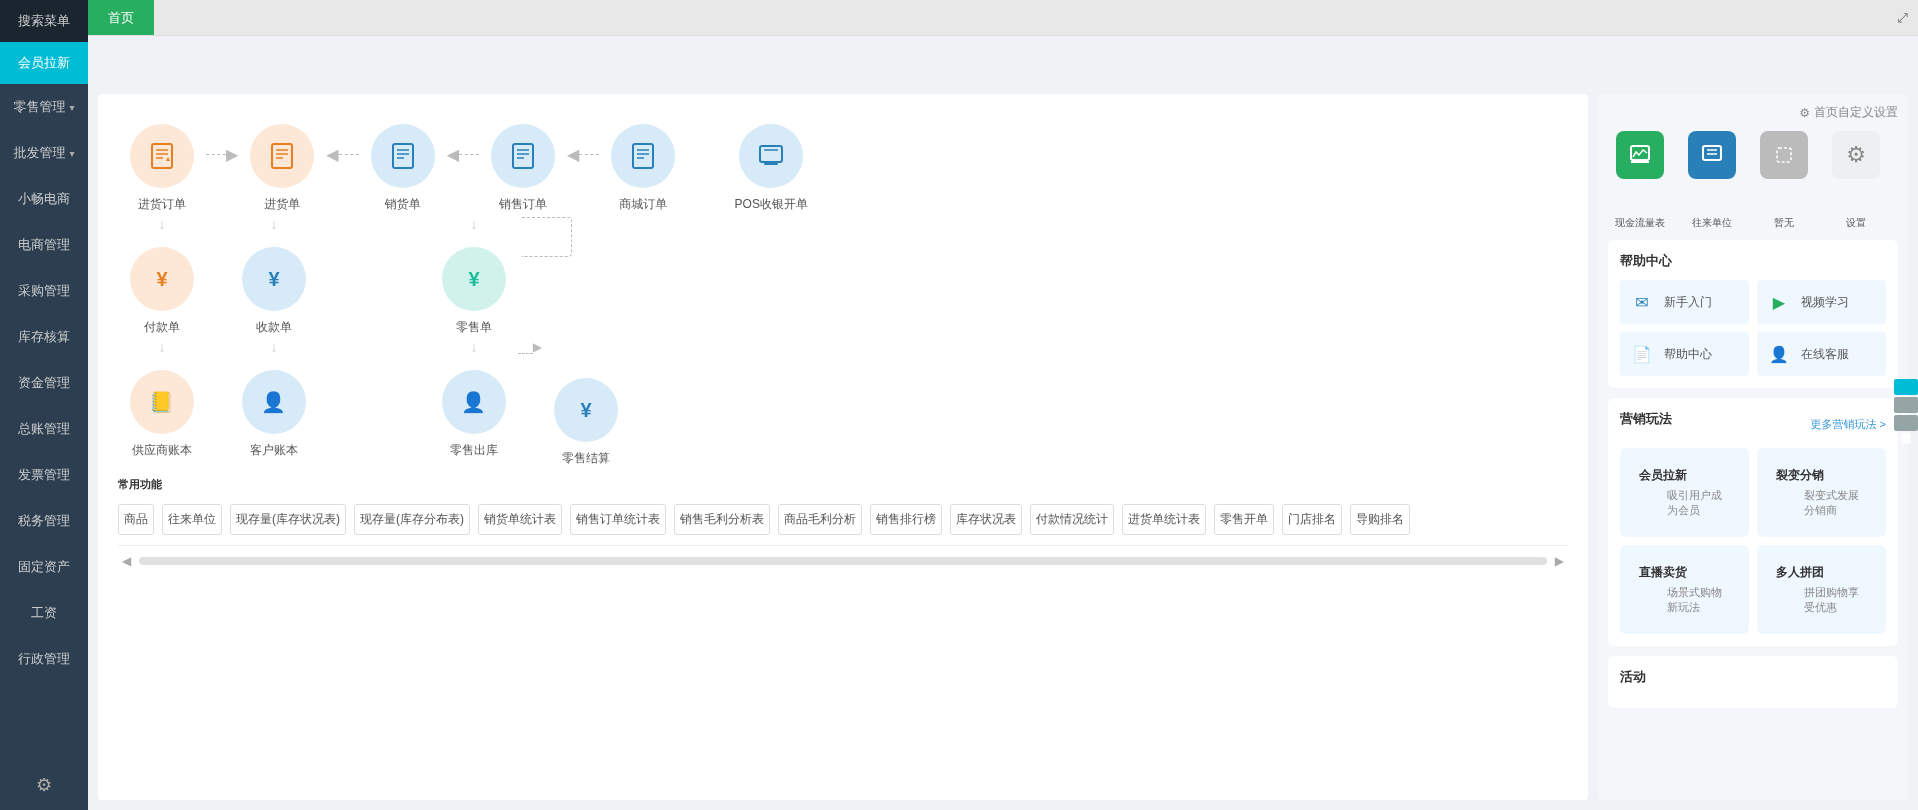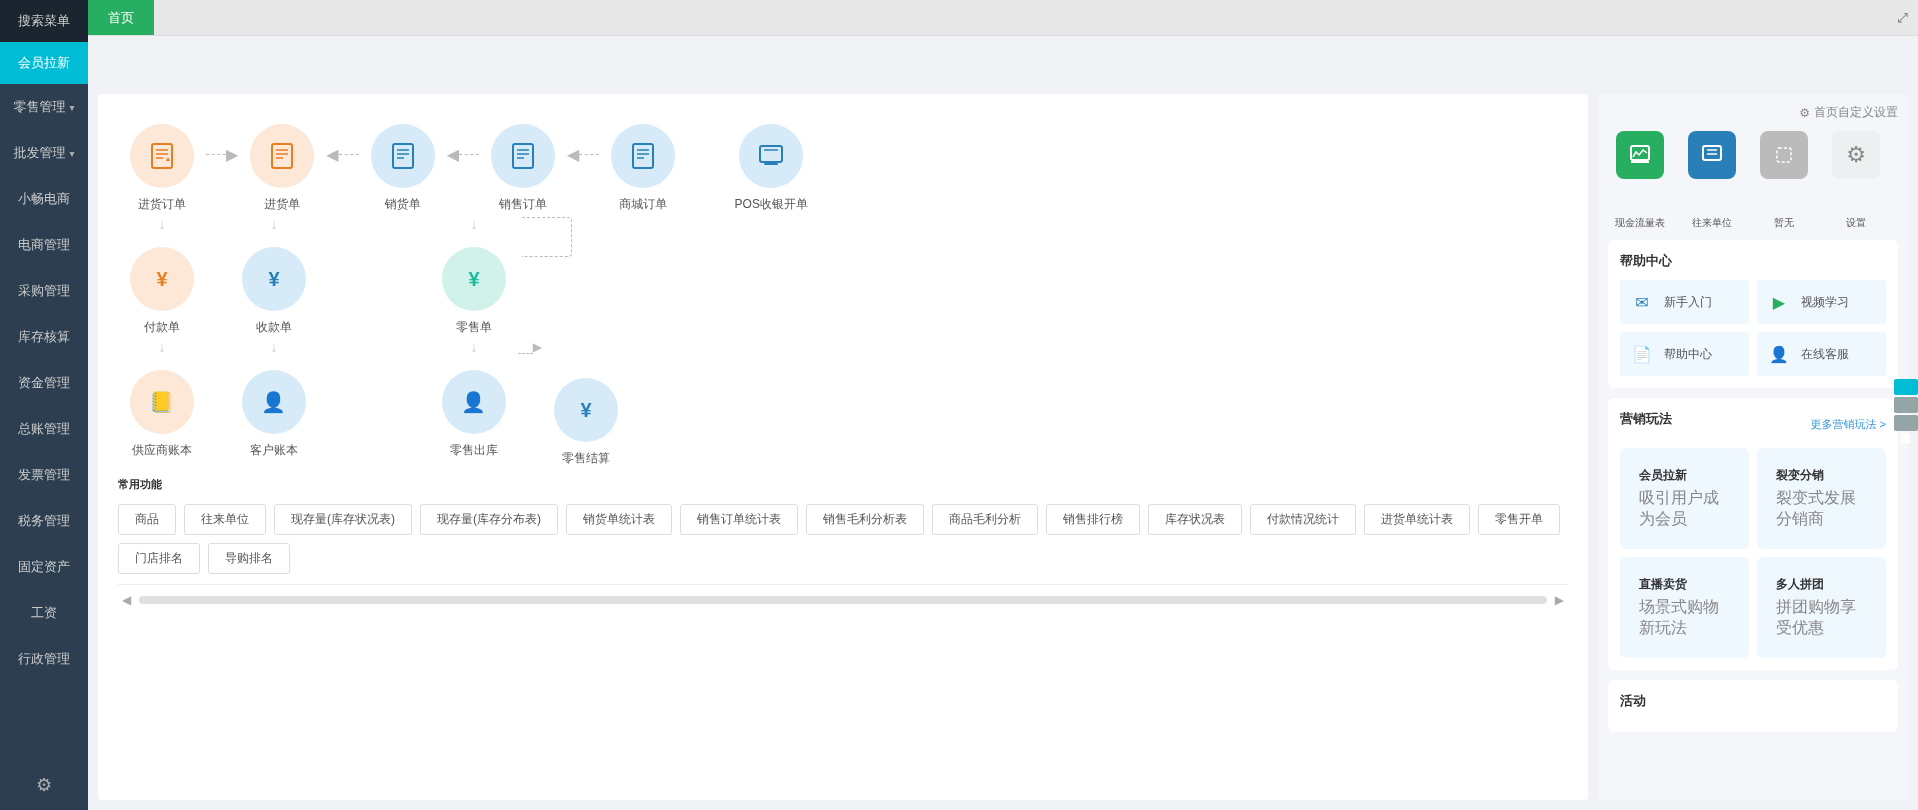--- a/index.html
+++ b/index.html
@@ -150,21 +150,21 @@
 
     .func-grid {
       display: flex;
       flex-wrap: wrap;
       gap: 8px;
     }
 
     .func-btn {
       border: 1px solid #ddd;
       background: #fff;
-      padding: 6px 16px;
+      padding: 6px 5px;
       font-size: 12px;
       color: #555;
       cursor: pointer;
       border-radius: 3px;
     }
 
     
     .scroll-row {
       display: flex;
       align-items: center;
@@ -324,22 +324,23 @@
     }
 
     .marketing-item-title {
       font-size: 12px;
       font-weight: bold;
       color: #333;
       margin-bottom: 4px;
     }
 
     .marketing-item-desc {
-      font-size: 16px;
+      font-size: 11px;
       color: #888;
+      margin-left: 28px;
     }
 
     
     .activity-section {
       background: #fff;
       border-radius: 6px;
       padding: 12px;
     }
 
     

